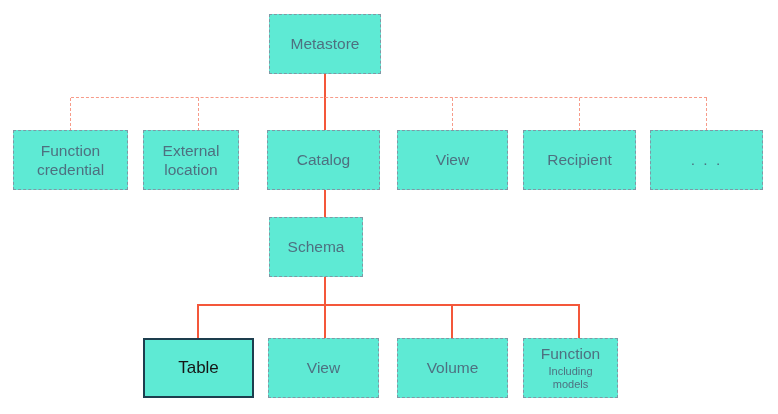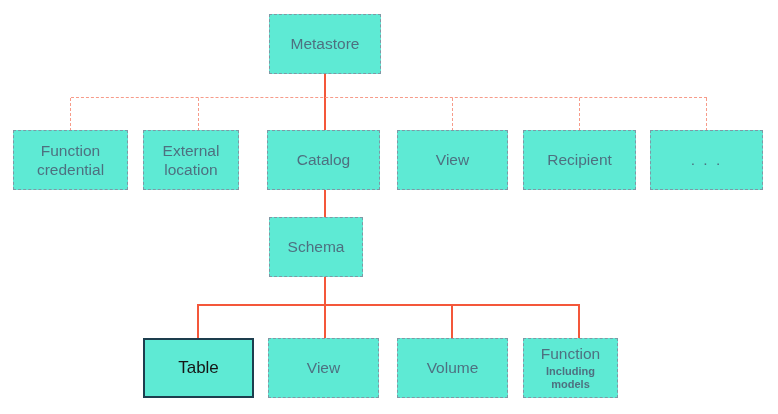--- a/index.html
+++ b/index.html
@@ -26,21 +26,20 @@
     line-height:1.25;
     z-index:2;
   }
   .node .lbl{display:block;padding:0 8px;}
   .node .sublbl{
     display:block;
     font-size:11px;
     line-height:1.15;
     max-width:62px;
     margin:2px auto 2px;
-    font-weight:bold;
   }
   #n-metastore{left:269px;top:14px;width:112px;}
   #n-storage  {left:13px; top:130px;width:115px;}
   #n-external {left:143px;top:130px;width:96px;}
   #n-catalog  {left:267px;top:130px;width:113px;}
   #n-share    {left:397px;top:130px;width:111px;}
   #n-recipient{left:523px;top:130px;width:113px;}
   #n-ellipsis {left:650px;top:130px;width:113px;letter-spacing:2px;}
   #n-schema   {left:269px;top:217px;width:94px;align-items:center;}
   #n-table    {left:143px;top:338px;width:111px;border:2px solid #1d3e4e;color:#161616;font-size:17px;}

